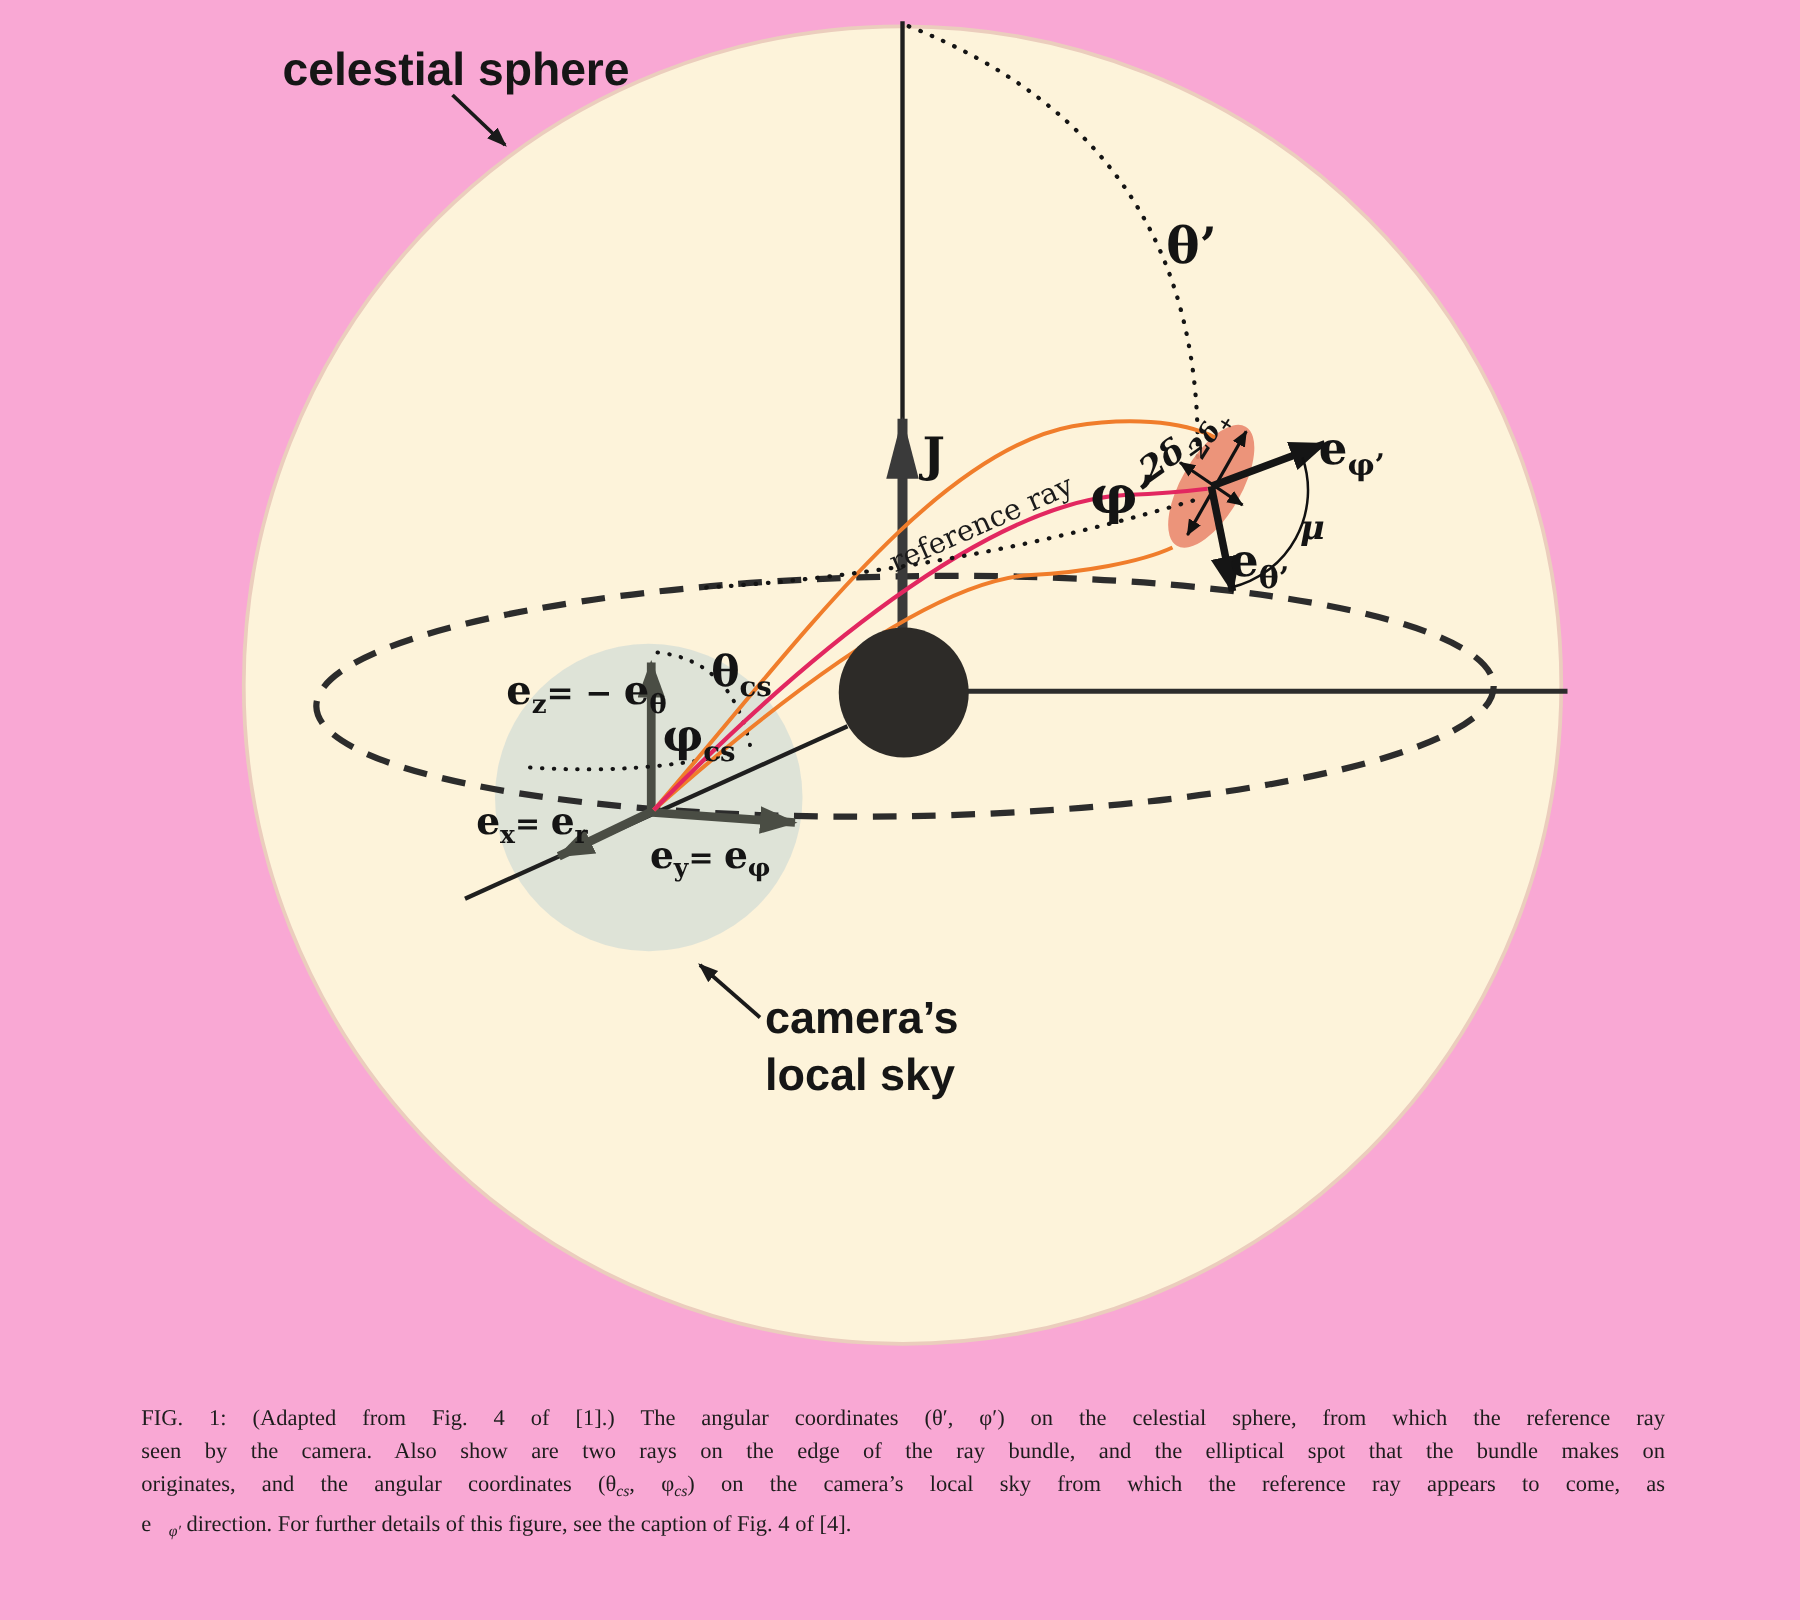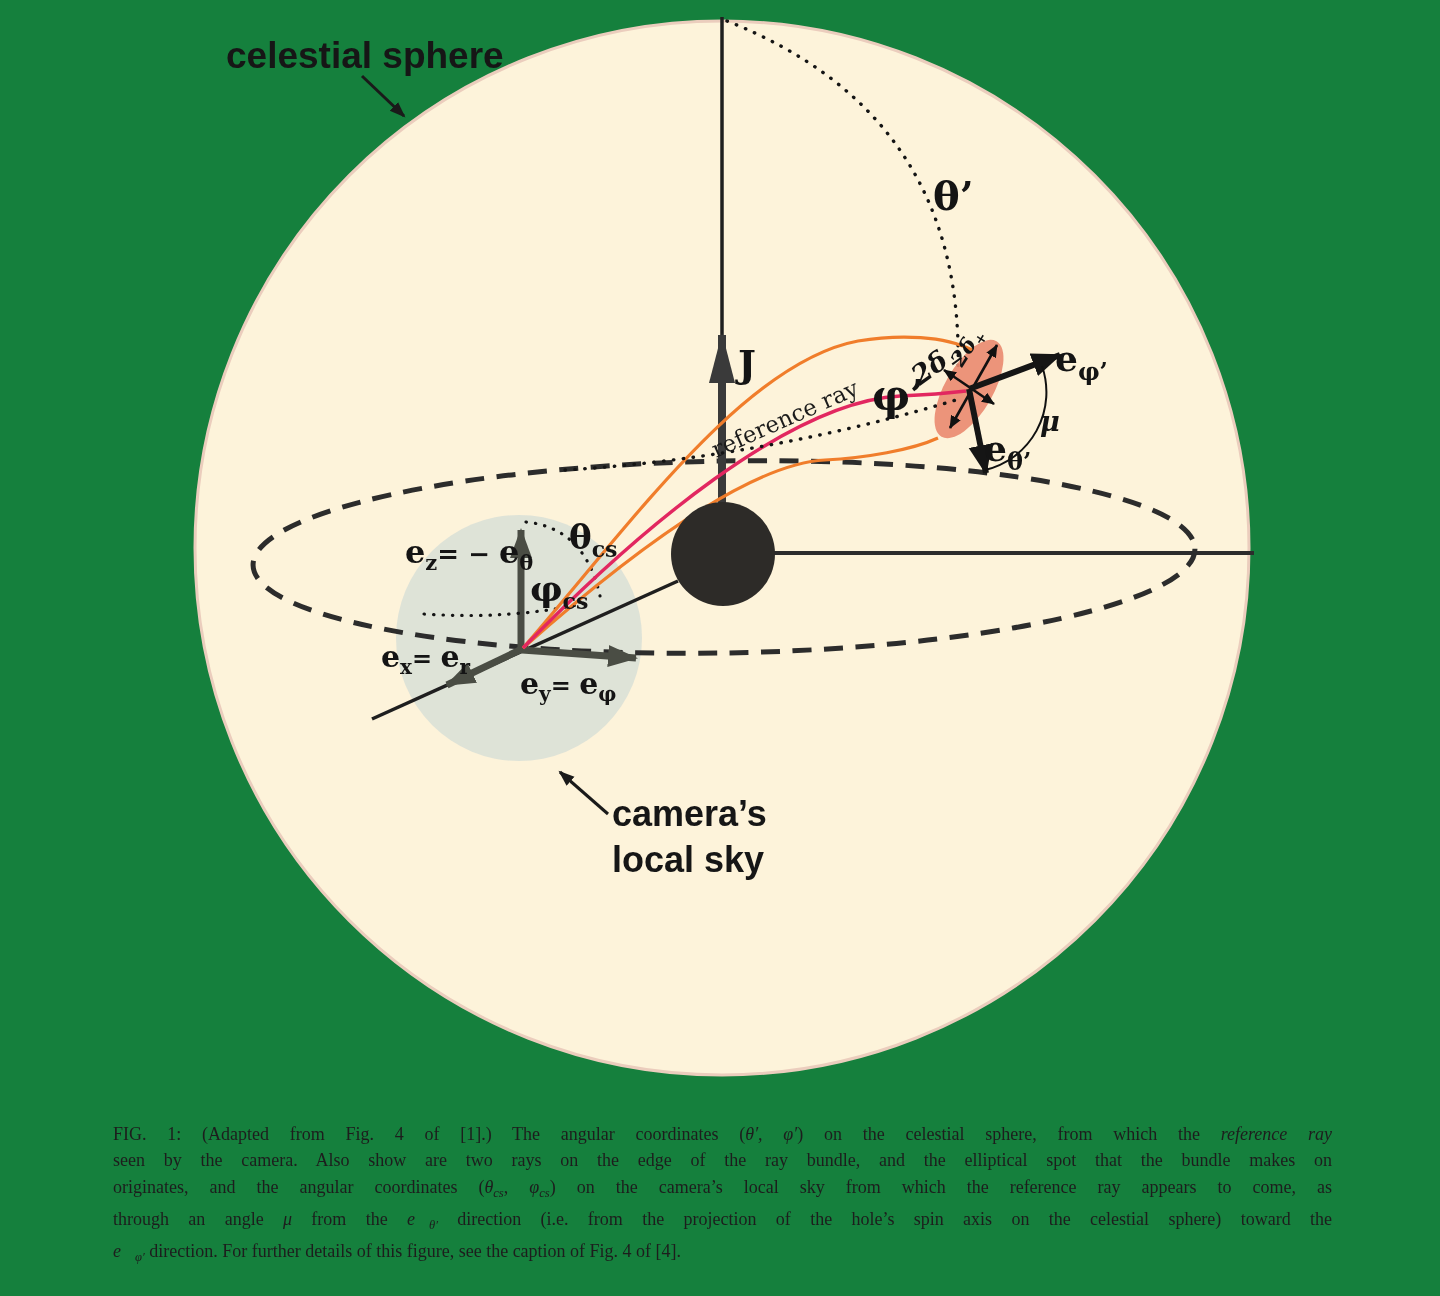--- a/index.html
+++ b/index.html
@@ -1,31 +1,31 @@
 <!DOCTYPE html>
 <html><head>
 <meta charset="utf-8">
 <style>
   html,body{margin:0;padding:0;background:#ffffff;}
-  #page{position:relative;width:1440px;height:1296px;background:#15803d;overflow:hidden;
+  #page{position:relative;width:1440px;height:1296px;background:#f9a8d4;overflow:hidden;
         font-family:"Liberation Serif", serif;}
   #fig-svg{position:absolute;left:0;top:0;}
 
   
   .t-sans{font-family:"Liberation Sans", sans-serif;fill:#161616;font-weight:600;}
   .ms{font-family:"DejaVu Serif", serif;font-weight:bold;fill:#141414;}
   .ms-it{font-family:"DejaVu Serif", serif;font-style:italic;font-weight:bold;fill:#141414;}
   .ms-reg{font-family:"DejaVu Serif", serif;fill:#1b1b1b;}
 
   
   .caption{position:absolute;left:113px;top:1121px;width:1219px;color:#1d1d1d;
            font-family:"Liberation Serif", serif;font-size:18px;line-height:26.4px;}
   .cap-line{text-align:justify;text-align-last:justify;white-space:normal;}
   .cap-line.last{text-align-last:left;}
-  .it{font-style:italic;}
+  .it{}
   .sub{font-size:0.7em;vertical-align:-0.28em;}
   .sub.it{font-style:italic;}
 </style>
 </head>
 <body>
 
 <div id="page">
 
 <svg id="fig-svg" width="1440" height="1110" viewBox="0 0 1440 1110">
   <defs>
@@ -120,17 +120,16 @@
 
   <text class="ms" x="381" y="667" font-size="30"><tspan>e</tspan><tspan font-size="20" dy="7">x</tspan><tspan font-size="24" dy="-7">= </tspan><tspan>e</tspan><tspan font-size="20" dy="7">r</tspan></text>
 
   <text class="ms" x="520" y="694" font-size="30"><tspan>e</tspan><tspan font-size="20" dy="7">y</tspan><tspan font-size="24" dy="-7">= </tspan><tspan>e</tspan><tspan font-size="20" dy="7">φ</tspan></text>
 </svg>
 
 <div class="caption">
   <div class="cap-line"><span>FIG. 1: (Adapted from Fig. 4 of [1].)  The angular coordinates (</span><span class="it">θ′, φ′</span><span>) on the celestial sphere, from which the </span><span class="it">reference ray</span></div>
   <div class="cap-line"><span>seen by the camera.  Also show are two rays on the edge of the ray bundle, and the elliptical spot that the bundle makes on</span></div>
   <div class="cap-line"><span>originates, and the angular coordinates (</span><span class="it">θ</span><span class="sub it">cs</span><span>, </span><span class="it">φ</span><span class="sub it">cs</span><span>) on the camera’s local sky from which the reference ray appears to come, as</span></div>
-  <div class="cap-line"><span>through an angle </span><span class="it">μ</span><span> from the </span><span class="it">e⃗</span><span class="sub it">θ′</span><span> direction (i.e. from the projection of the hole’s spin axis on the celestial sphere) toward the</span></div>
   <div class="cap-line last"><span class="it">e⃗</span><span class="sub it">φ′</span><span> direction.  For further details of this figure, see the caption of Fig. 4 of [4].</span></div>
 </div>
 
 </div>
 
 </body></html>

